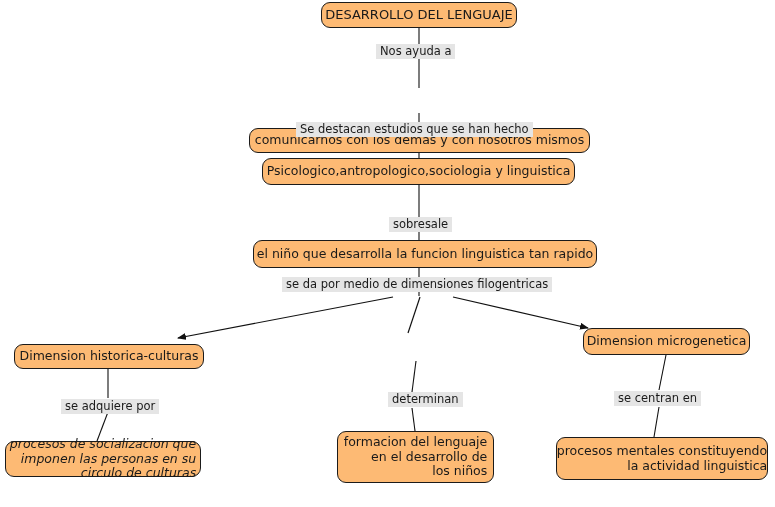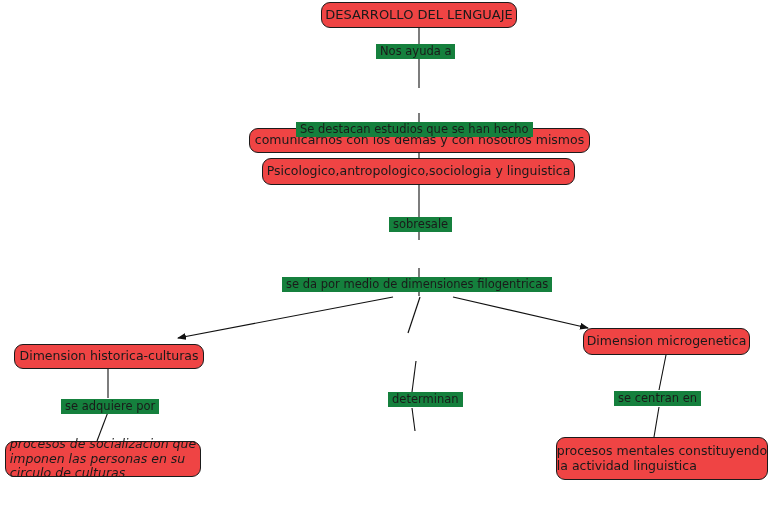--- a/index.html
+++ b/index.html
@@ -22,39 +22,39 @@
   svg.edge-layer {
     position: absolute;
     left: 0;
     top: 0;
     width: 775px;
     height: 507px;
   }
   .node {
     position: absolute;
     box-sizing: border-box;
-    background: #ef4444;
+    background: #fdba74;
     border: 1px solid #1b1b1b;
     border-radius: 9px;
     color: #1a1a1a;
     font-size: 12.5px;
     line-height: 14.5px;
-    text-align: left;
+    text-align: right;
     display: flex;
     align-items: center;
     justify-content: center;
     padding: 0 7px;
     white-space: pre;
   }
   .node.root {
     font-size: 13px;
   }
   .link-label {
     position: absolute;
-    background: #15803d;
+    background: #e5e5e5;
     color: #1a1a1a;
     font-size: 11.5px;
     line-height: 13px;
     white-space: nowrap;
     padding: 1px 4px;
     text-align: center;
   }
 </style>
 </head>
 <body>
@@ -91,30 +91,34 @@
     <line x1="666" y1="355" x2="659" y2="390" stroke="#111111" stroke-width="1.1"></line>
     <line x1="659" y1="407" x2="654" y2="437" stroke="#111111" stroke-width="1.1"></line>
   </svg>
 
   <div class="node root" style="left:321px; top:2px; width:196px; height:26px;">DESARROLLO DEL LENGUAJE</div>
 
   <div class="node" style="left:249px; top:88px; width:341px; height:25px;margin-top:40px;">comunicarnos con los demas y con nosotros mismos</div>
 
   <div class="node" style="left:262px; top:158px; width:313px; height:27px;">Psicologico,antropologico,sociologia y linguistica</div>
 
+  <div class="node" style="left:253px; top:240px; width:344px; height:28px;">el niño que desarrolla la funcion linguistica tan rapido</div>
 
   <div class="node" style="left:14px; top:344px; width:190px; height:25px;">Dimension historica-culturas</div>
 
 
   <div class="node" style="left:583px; top:328px; width:167px; height:27px;">Dimension microgenetica</div>
 
   <div class="node" style="left:5px; top:441px; width:196px; height:36px;font-style:italic;">procesos de socializacion que
 imponen las personas en su
 circulo de culturas</div>
 
+  <div class="node" style="left:337px; top:431px; width:157px; height:52px;">formacion del lenguaje
+en el desarrollo de
+los niños</div>
 
   <div class="node" style="left:556px; top:437px; width:212px; height:43px;">procesos mentales constituyendo
 la actividad linguistica</div>
 
   <div class="link-label" style="left:376px; top:44px;">Nos ayuda a</div>
 
   <div class="link-label" style="left:296px; top:122px;">Se destacan estudios que se han hecho</div>
 
   <div class="link-label" style="left:389px; top:217px;">sobresale</div>
 

